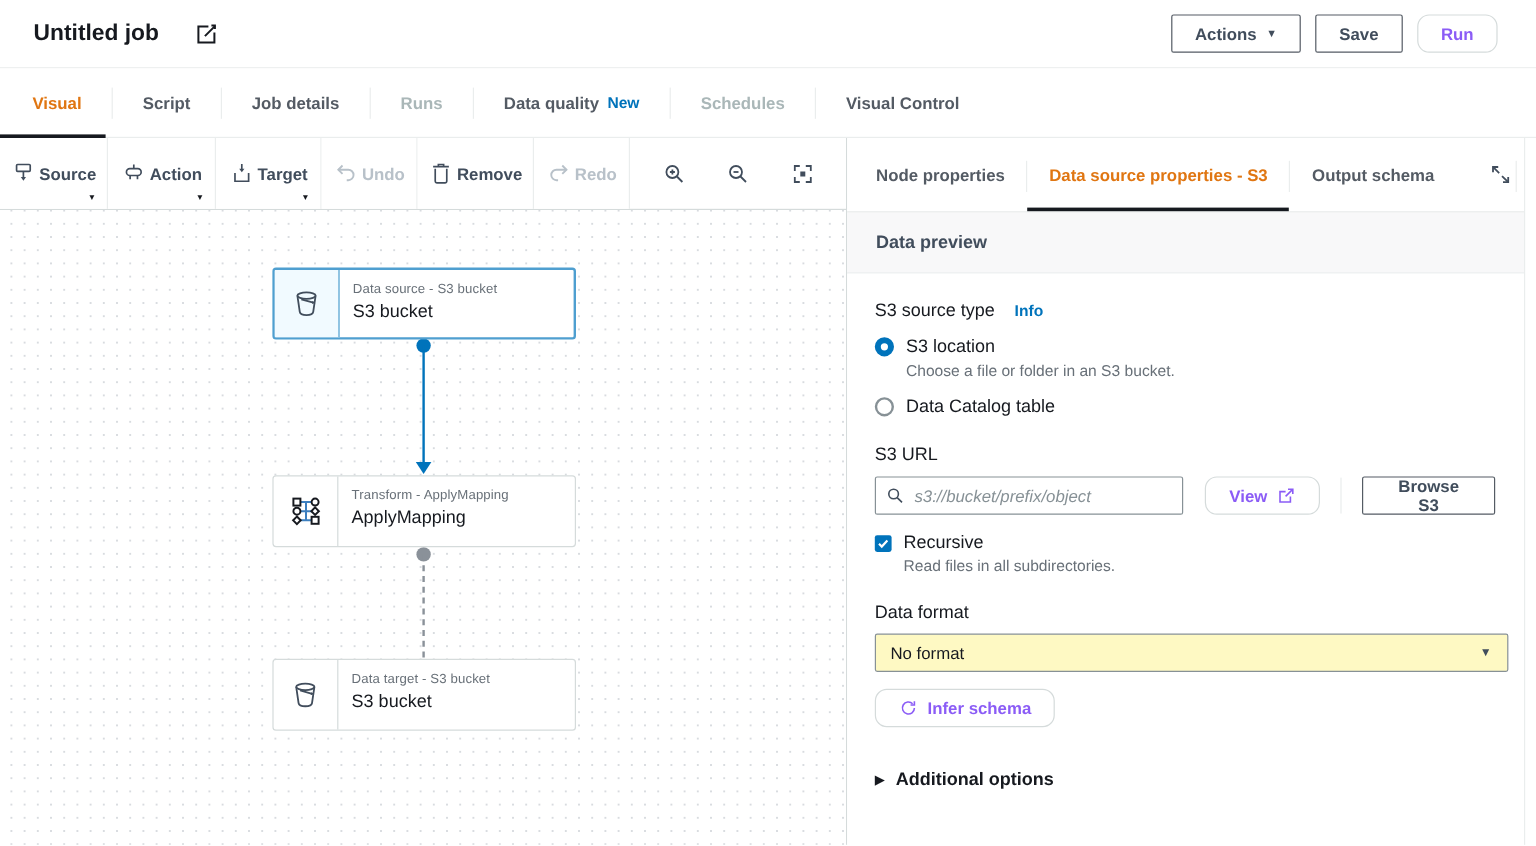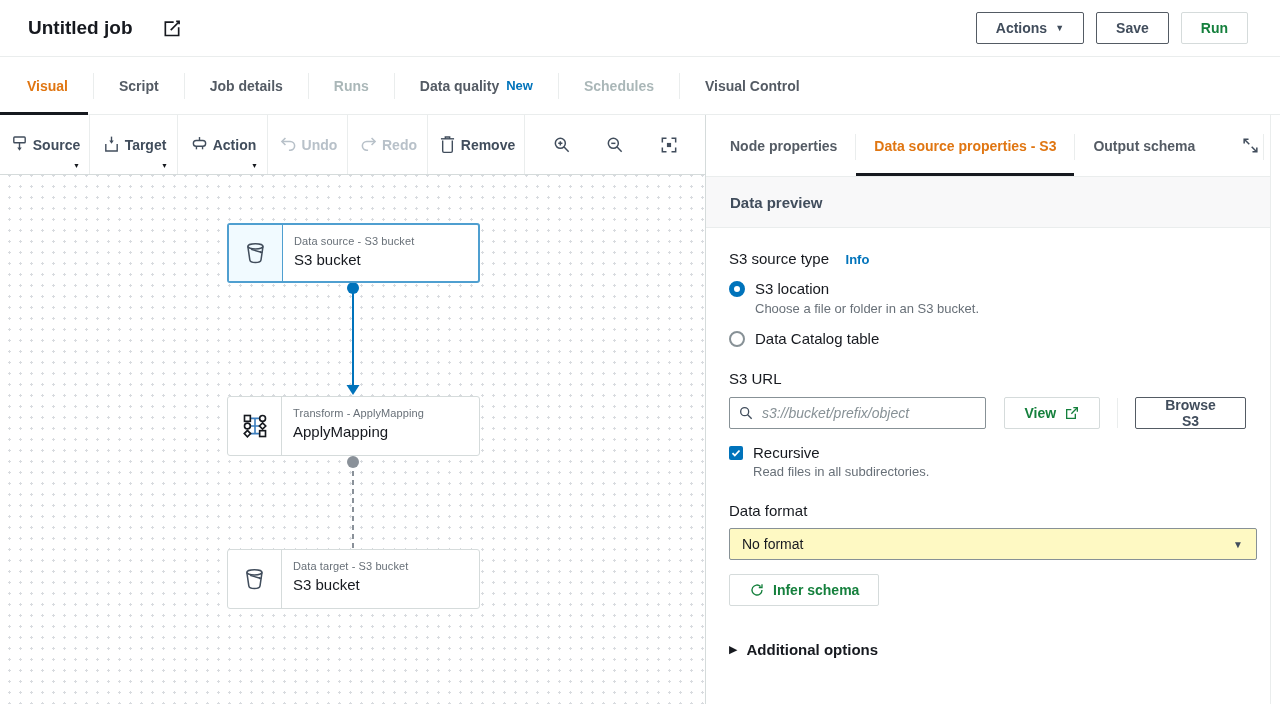--- a/index.html
+++ b/index.html
@@ -10,21 +10,21 @@
   .hdr { height:57px; display:flex; align-items:center; padding:0 32px 0 28px;
          border-bottom:1px solid #eaeded; background:#fff; }
   .hdr-title { font-size:19px; font-weight:700; color:#16191f; }
   .edit-btn { margin-left:30px; width:20px; height:20px; color:#16191f; cursor:pointer; }
   .hdr-actions { margin-left:auto; display:flex; gap:12px; }
   .btn { height:32px; padding:0 19px; background:#fff; border:1px solid #545b64;
          border-radius:2px; font-size:14px; font-weight:700; color:#414d5c;
          display:inline-flex; align-items:center; gap:8px; cursor:pointer;
          font-family:"Liberation Sans", sans-serif; }
   .btn .caret { font-size:9px; color:#414d5c; }
-  .btn.disabled { border-color:#d5dbdb; color:#15803d; cursor:default; }
+  .btn.disabled { border-color:#d5dbdb; color:#8b5cf6; cursor:default;border-radius:10px; }
 
   
   .tabbar { height:58px; display:flex; align-items:center; border-bottom:1px solid #eaeded;
             position:relative; background:#fff; padding-left:2px; }
   .tab { padding:0 25px; font-size:14px; font-weight:700; color:#545b64; cursor:pointer;
          display:flex; align-items:center; gap:7px; height:100%; }
   .tab.active { color:#e07612; }
   .tab.disabled { color:#aab7b8; cursor:default; }
   .tab .badge { color:#0073bb; font-weight:700; font-size:13px; }
   .vsep { width:1px; height:26px; background:#eaeded; }
@@ -190,60 +190,60 @@
     <div class="toolbar">
       <div class="tbtn w90">
         <svg viewBox="0 0 24 24" fill="none" stroke="currentColor" stroke-width="1.6">
           <rect x="5.5" y="3.5" width="13" height="6.5" rx="1"></rect>
             <path d="M12 10v6.5"></path>
             <path d="M9.5 15.5L12 19l2.5-3.5z" fill="currentColor" stroke="none"></path>
         </svg>
         <span class="tlabel">Source</span>
         <span class="mini-caret">▼</span>
       </div>
-      <div class="tbtn w88">
-        <svg viewBox="0 0 24 24" fill="none" stroke="currentColor" stroke-width="1.6">
-          <path d="M12 3v6"></path>
-            <path d="M9.5 7.5L12 11l2.5-3.5z" fill="currentColor" stroke="none"></path>
-            <path d="M5.5 11.5v8h13v-8"></path>
-        </svg>
-        <span class="tlabel">Target</span>
-        <span class="mini-caret">▼</span>
-      </div>
       <div class="tbtn w90">
         <svg viewBox="0 0 24 24" fill="none" stroke="currentColor" stroke-width="1.6">
           <path d="M12 3.5v4"></path>
             <rect x="5" y="7.5" width="14" height="6.5" rx="3.2"></rect>
             <path d="M8.5 14v3.5"></path>
             <path d="M15.5 14v3.5"></path>
         </svg>
         <span class="tlabel">Action</span>
         <span class="mini-caret">▼</span>
       </div>
+      <div class="tbtn w88">
+        <svg viewBox="0 0 24 24" fill="none" stroke="currentColor" stroke-width="1.6">
+          <path d="M12 3v6"></path>
+            <path d="M9.5 7.5L12 11l2.5-3.5z" fill="currentColor" stroke="none"></path>
+            <path d="M5.5 11.5v8h13v-8"></path>
+        </svg>
+        <span class="tlabel">Target</span>
+        <span class="mini-caret">▼</span>
+      </div>
       <div class="tbtn w80 disabled">
         <svg viewBox="0 0 24 24" fill="none" stroke="currentColor" stroke-width="1.8">
           <path d="M8.5 4.5L4.5 8.5l4 4"></path>
             <path d="M4.5 8.5h9.5a5 5 0 0 1 0 10h-1.5"></path>
         </svg>
         <span class="tlabel">Undo</span>
-      </div>
-      <div class="tbtn w80 disabled">
-        <svg viewBox="0 0 24 24" fill="none" stroke="currentColor" stroke-width="1.8">
-          <path d="M15.5 4.5l4 4-4 4"></path>
-            <path d="M19.5 8.5H10a5 5 0 0 0 0 10h1.5"></path>
-        </svg>
-        <span class="tlabel">Redo</span>
       </div>
       <div class="tbtn w97">
         <svg viewBox="0 0 24 24" fill="none" stroke="currentColor" stroke-width="1.6">
           <path d="M6.5 7.5v12a1.5 1.5 0 0 0 1.5 1.5h8a1.5 1.5 0 0 0 1.5-1.5v-12"></path>
           <path d="M4.5 5.5h15"></path>
             <path d="M9.5 5.5v-2h5v2"></path>
         </svg>
         <span class="tlabel">Remove</span>
+      </div>
+      <div class="tbtn w80 disabled">
+        <svg viewBox="0 0 24 24" fill="none" stroke="currentColor" stroke-width="1.8">
+          <path d="M15.5 4.5l4 4-4 4"></path>
+            <path d="M19.5 8.5H10a5 5 0 0 0 0 10h1.5"></path>
+        </svg>
+        <span class="tlabel">Redo</span>
       </div>
       <div class="icon-zone">
         <button class="izbtn">
           <svg viewBox="0 0 24 24" fill="none" stroke="currentColor" stroke-width="1.8">
             <circle cx="10" cy="10" r="6"></circle>
               <path d="M14.5 14.5L20 20"></path>
               <path d="M10 7.5v5M7.5 10h5"></path>
           </svg>
         </button>
         <button class="izbtn">

